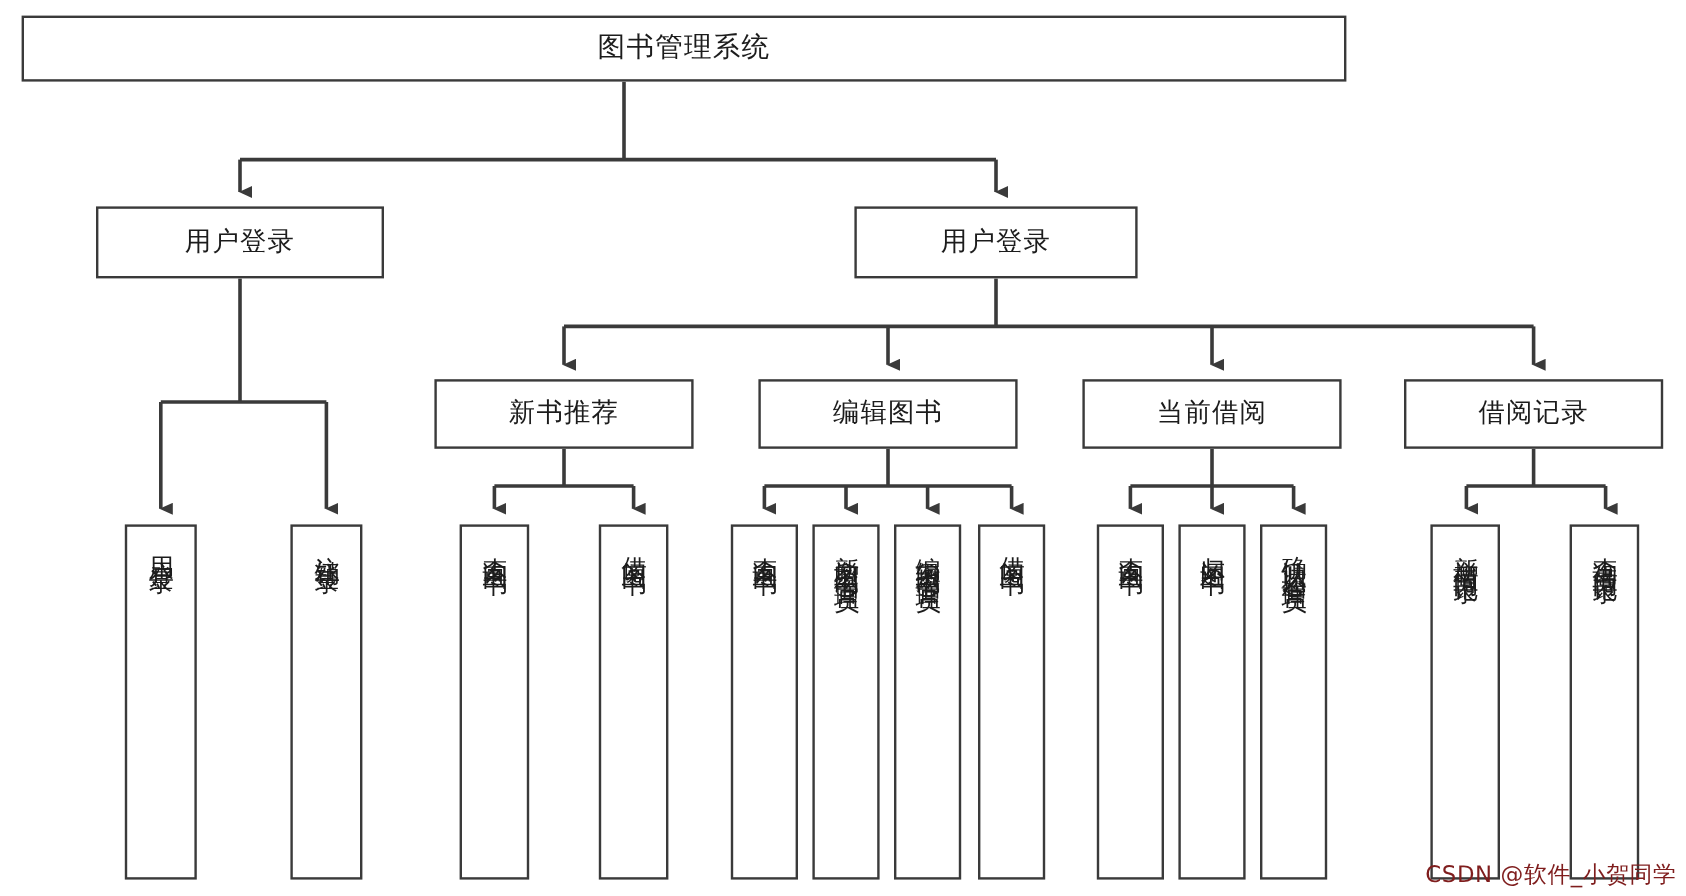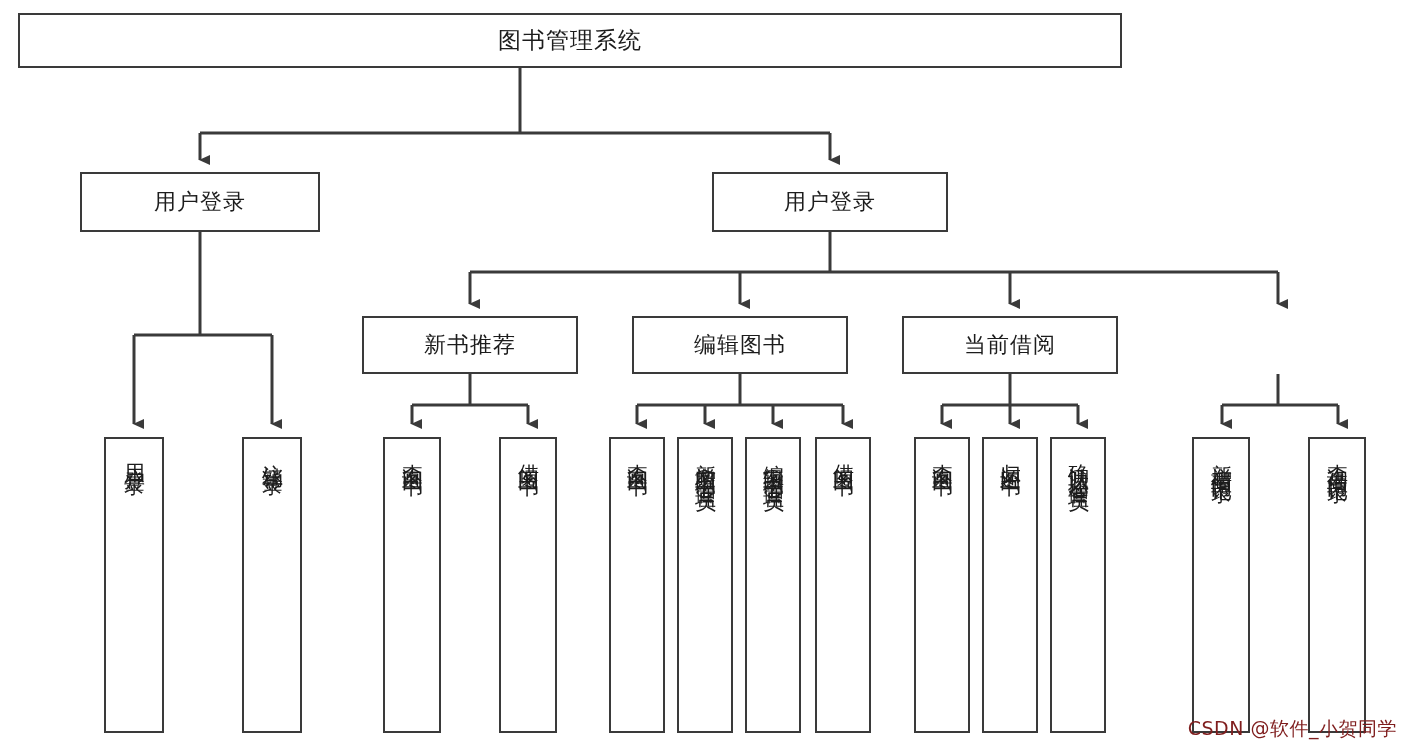--- a/index.html
+++ b/index.html
@@ -142,20 +142,23 @@
   </div>
 
   <div class="node h" style="left:632px;top:316px;width:216px;height:58px;">
     <span class="lbl">编辑图书</span>
   </div>
 
   <div class="node h" style="left:902px;top:316px;width:216px;height:58px;">
     <span class="lbl">当前借阅</span>
   </div>
 
+  <div class="node h" style="left:1170px;top:316px;width:216px;height:58px;">
+    <span class="lbl">借阅记录</span>
+  </div>
 
   <div class="node v" style="left:104px;top:437px;width:60px;height:296px;">
     <span class="lbl">用户登录</span>
   </div>
   <div class="node v" style="left:242px;top:437px;width:60px;height:296px;">
     <span class="lbl">注销登录</span>
   </div>
 
   <div class="node v" style="left:383px;top:437px;width:58px;height:296px;">
     <span class="lbl">查询图书</span>

